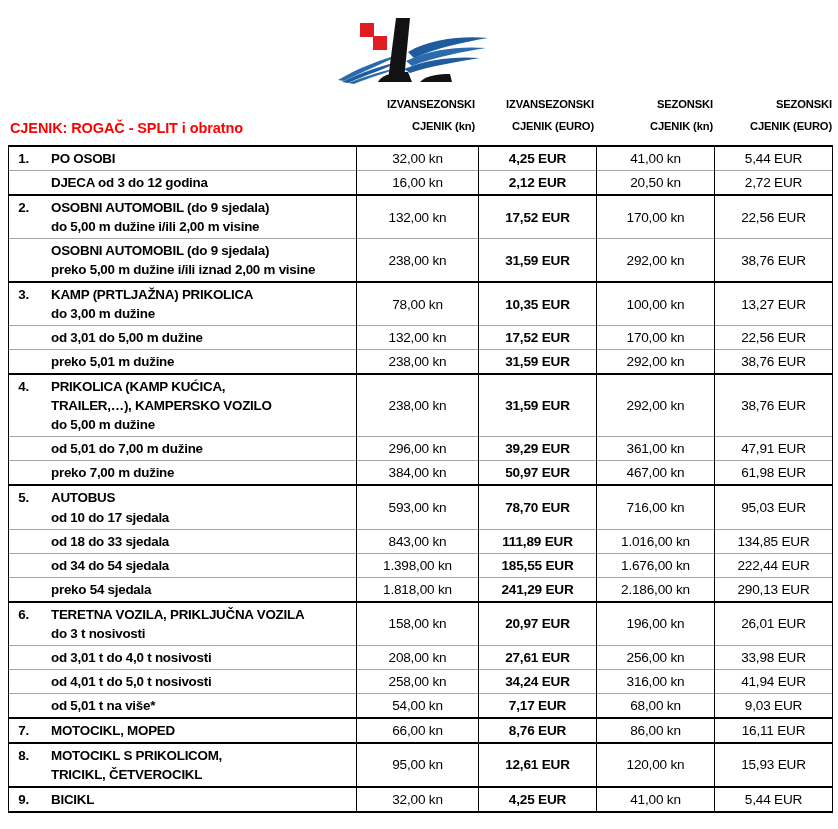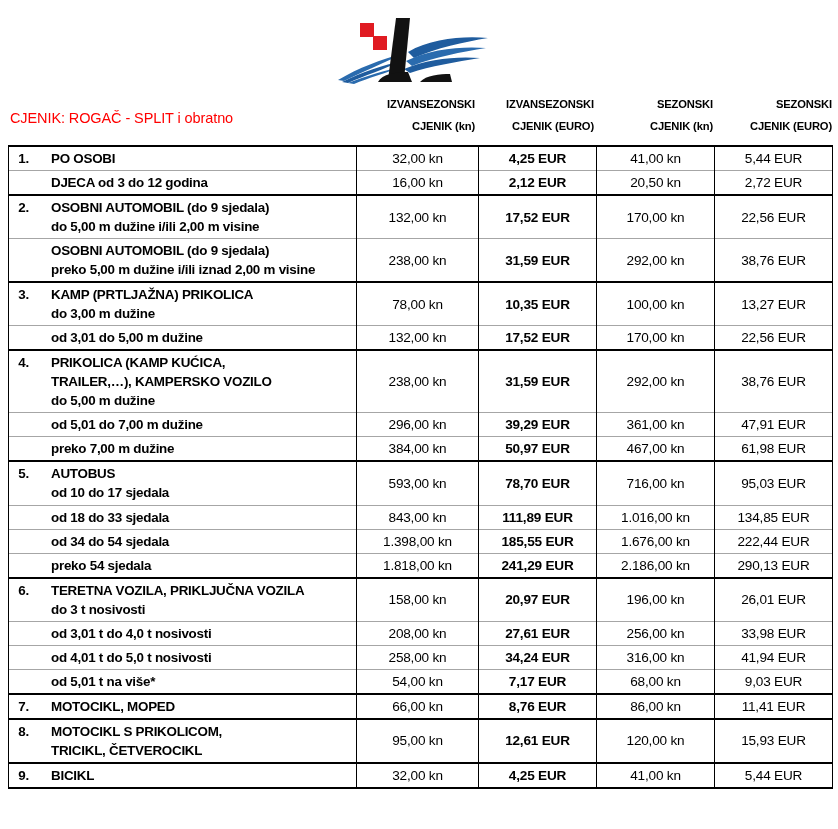--- a/index.html
+++ b/index.html
@@ -26,24 +26,24 @@
     left: 336px;
     top: 8px;
     width: 160px;
     height: 78px;
   }
 
   
   .title-row {
     position: absolute;
     left: 10px;
-    top: 110px;
+    top: 120px;
     width: 340px;
     font-size: 14.5px;
-    font-weight: normal;
+    font-weight: bold;
     color: #FF0000;
     letter-spacing: -0.1px;
     white-space: nowrap;
   }
 
   
   .col-headers {
     position: absolute;
     top: 94px;
     left: 356px;
@@ -263,36 +263,50 @@
             <div class="txt">
               <span class="ln">od 3,01 do 5,00 m dužine</span>
             </div>
           </div>
         </td>
         <td class="val kn">132,00 kn</td>
         <td class="val eur">17,52 EUR</td>
         <td class="val kn2">170,00 kn</td>
         <td class="val eur2">22,56 EUR</td>
       </tr>
-      <tr class="group-start">
-        <td class="label">
-          <div class="inner">
-            <div class="num">4.</div>
-            <div class="txt">
-              <span class="ln">PRIKOLICA  (KAMP KUĆICA,</span>
-              <span class="ln">TRAILER,…), KAMPERSKO VOZILO</span>
-              <span class="ln">do 5,00 m dužine</span>
+      <tr class="sub">
+        <td class="label">
+          <div class="inner">
+            <div class="num"></div>
+            <div class="txt">
+              <span class="ln">preko 5,01 m dužine</span>
             </div>
           </div>
         </td>
         <td class="val kn">238,00 kn</td>
         <td class="val eur">31,59 EUR</td>
         <td class="val kn2">292,00 kn</td>
         <td class="val eur2">38,76 EUR</td>
       </tr>
+      <tr class="group-start">
+        <td class="label">
+          <div class="inner">
+            <div class="num">4.</div>
+            <div class="txt">
+              <span class="ln">PRIKOLICA  (KAMP KUĆICA,</span>
+              <span class="ln">TRAILER,…), KAMPERSKO VOZILO</span>
+              <span class="ln">do 5,00 m dužine</span>
+            </div>
+          </div>
+        </td>
+        <td class="val kn">238,00 kn</td>
+        <td class="val eur">31,59 EUR</td>
+        <td class="val kn2">292,00 kn</td>
+        <td class="val eur2">38,76 EUR</td>
+      </tr>
       <tr class="sub">
         <td class="label">
           <div class="inner">
             <div class="num"></div>
             <div class="txt">
               <span class="ln">od 5,01 do 7,00 m dužine</span>
             </div>
           </div>
         </td>
         <td class="val kn">296,00 kn</td>
@@ -433,21 +447,21 @@
           <div class="inner">
             <div class="num">7.</div>
             <div class="txt">
               <span class="ln">MOTOCIKL, MOPED</span>
             </div>
           </div>
         </td>
         <td class="val kn">66,00 kn</td>
         <td class="val eur">8,76 EUR</td>
         <td class="val kn2">86,00 kn</td>
-        <td class="val eur2">11,41 EUR</td>
+        <td class="val eur2">16,11 EUR</td>
       </tr>
       <tr class="group-start">
         <td class="label">
           <div class="inner">
             <div class="num">8.</div>
             <div class="txt">
               <span class="ln">MOTOCIKL S PRIKOLICOM,</span>
               <span class="ln">TRICIKL, ČETVEROCIKL</span>
             </div>
           </div>

